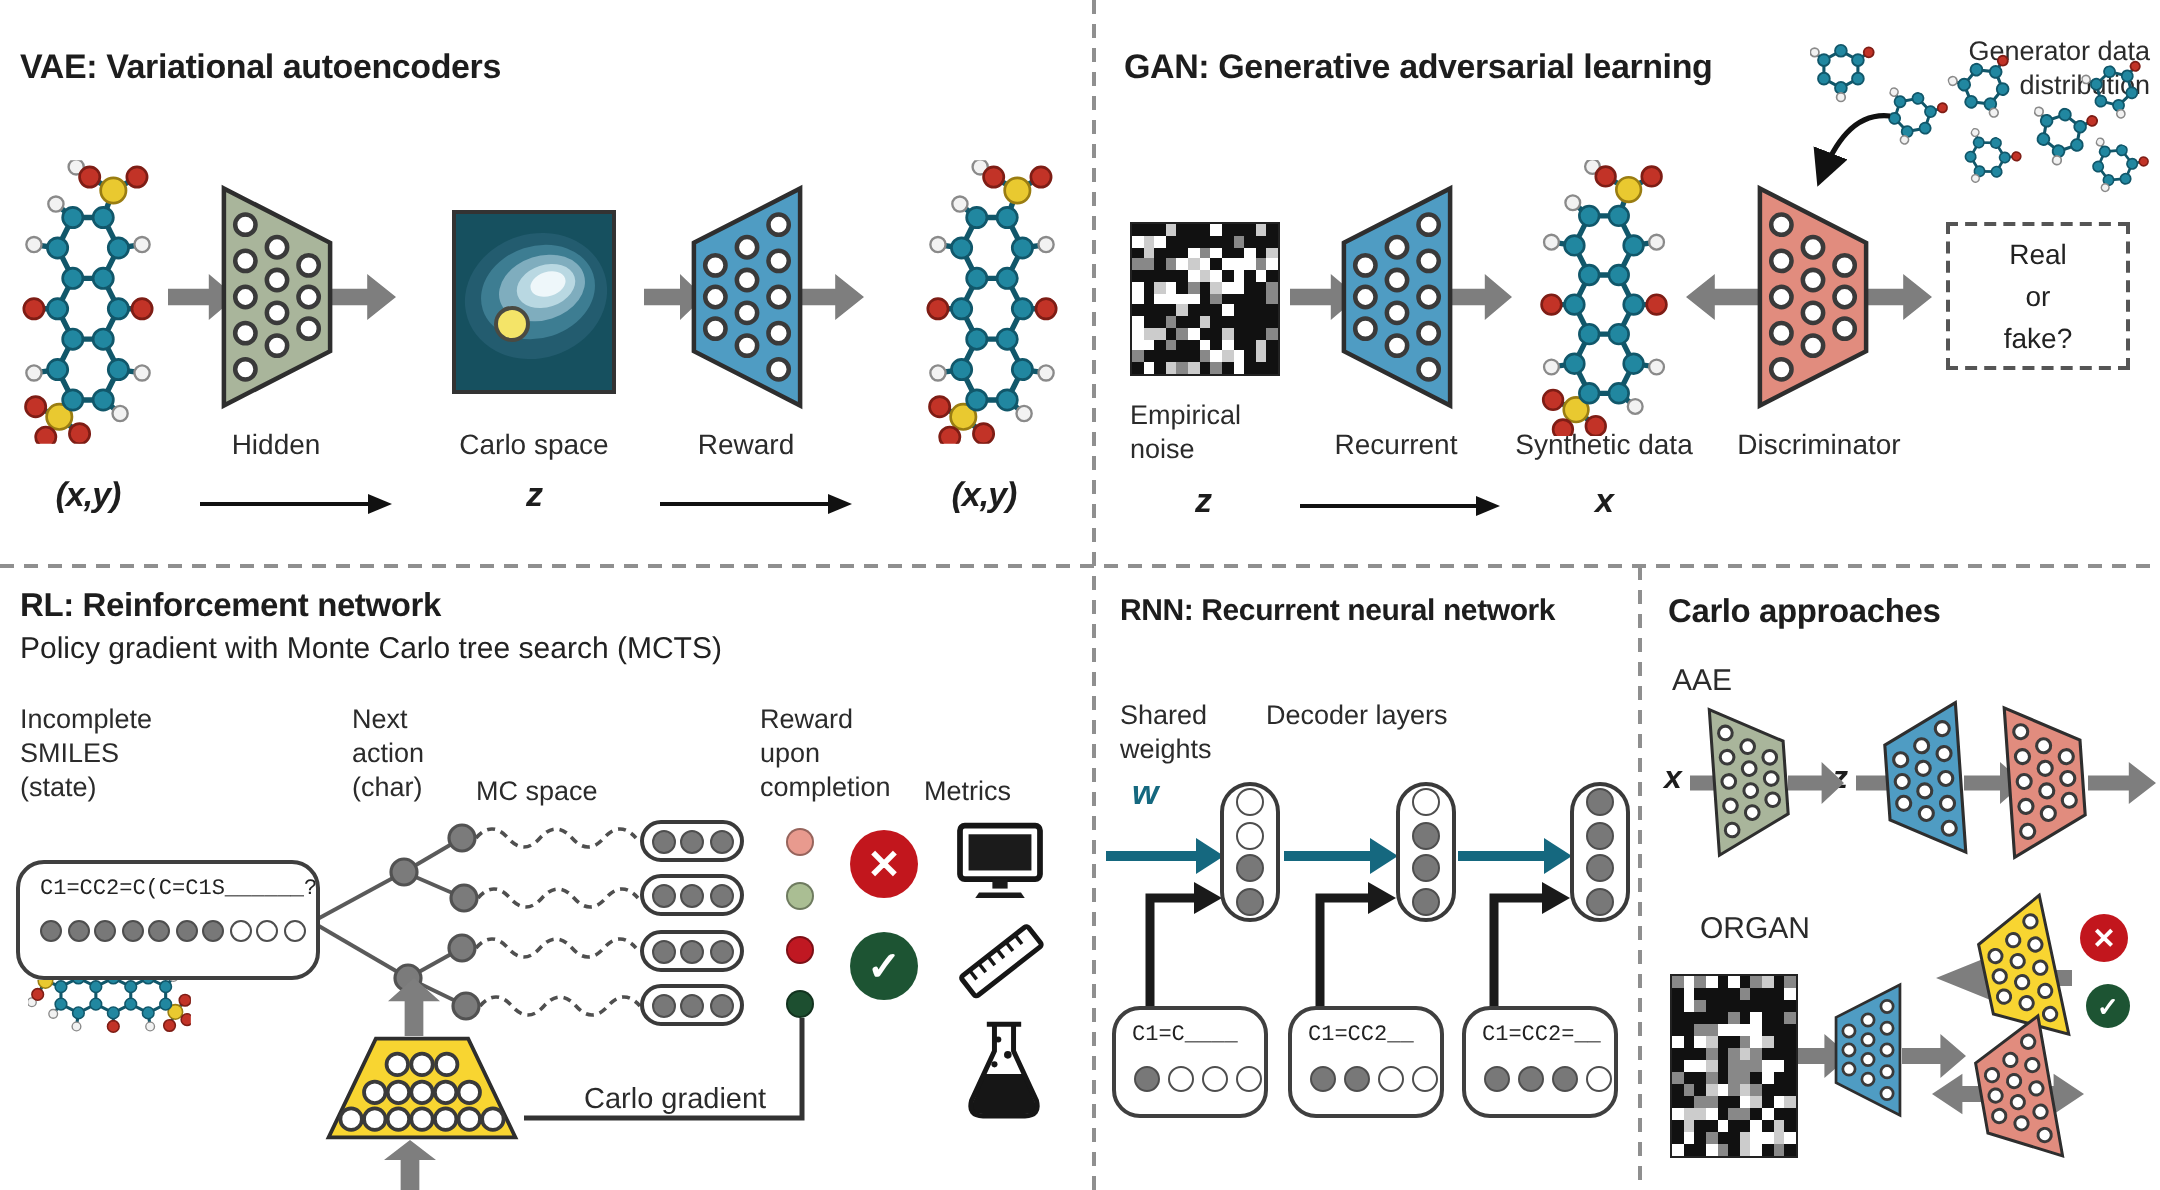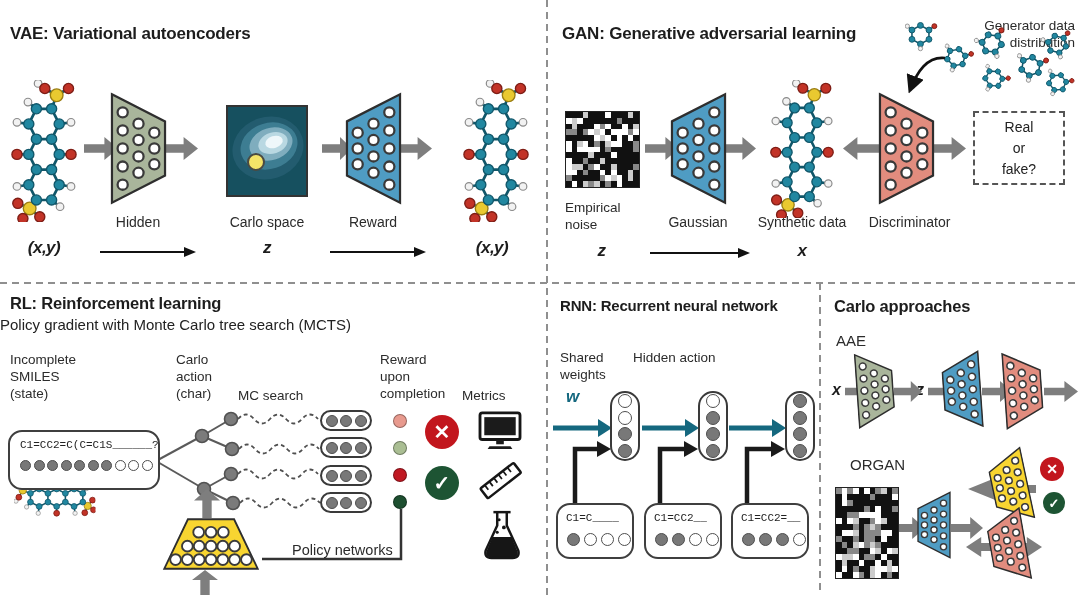--- a/index.html
+++ b/index.html
@@ -432,21 +432,21 @@
         <i style="background: rgb(17, 17, 17);"></i>
       </div>
     <div class="abs lbl" style="left:565px;top:200px;width:80px">Empirical
 noise</div>
     <div class="abs var ctr" style="left:565px;top:241px;width:73px">z</div>
     <div class="abs garrow ga-r" style="left:645px;top:137px;width:34px;height:23px"></div>
     <svg class="abs net" style="left:670px;top:92px" width="57" height="113" viewBox="0 0 100 200">
         <use href="#net-r" class="f-blue"></use>
       </svg>
     <div class="abs garrow ga-r" style="left:722px;top:137px;width:34px;height:23px"></div>
-    <div class="abs lbl ctr" style="left:652px;top:214px;width:92px;font-size:14px">Gaussian</div>
+    <div class="abs lbl ctr" style="left:652px;top:214px;width:92px;font-size:14px">Recurrent</div>
     <svg class="abs mol" style="left:765px;top:80px" width="74" height="138" viewBox="0 0 90 168">
         <use href="#mol-v"></use>
       </svg>
     <div class="abs lbl ctr" style="left:756px;top:214px;width:92px;font-size:14px">Synthetic data</div>
     <div class="abs var ctr" style="left:765px;top:241px;width:74px">x</div>
     <svg class="abs" style="left:650px;top:247px" width="100" height="12">
         <line x1="0" y1="6" x2="88" y2="6" stroke="#111" stroke-width="2"></line>
         <polygon points="88,1 100,6 88,11" fill="#111"></polygon>
       </svg>
     <div class="abs garrow ga-l" style="left:843px;top:137px;width:36px;height:23px"></div>
@@ -466,29 +466,29 @@
       <use href="#frag" x="84" y="10" width="34" height="30" transform="rotate(-22 101 25)"></use>
       <use href="#frag" x="86" y="48" width="30" height="26" transform="rotate(30 101 61)"></use>
       <use href="#frag" x="122" y="34" width="34" height="30" transform="rotate(10 139 49)"></use>
       <use href="#frag" x="150" y="12" width="32" height="28" transform="rotate(-15 166 26)"></use>
       <use href="#frag" x="150" y="52" width="30" height="26" transform="rotate(24 165 65)"></use>
       <path d="M52,38 C34,36 24,52 17,70" fill="none" stroke="#111" stroke-width="2.6" marker-end="url(#ah)"></path>
     </svg>
   </section>
 
   <section>
-    <div class="abs title" style="left:10px;top:294px;font-size:16.5px">RL: Reinforcement learning</div>
-    <div class="abs subtitle" style="left:0;top:316px">Policy gradient with Monte Carlo tree search (MCTS)</div>
+    <div class="abs title" style="left:10px;top:294px;font-size:16.5px">RL: Reinforcement network</div>
+    <div class="abs subtitle" style="left:10px;top:316px">Policy gradient with Monte Carlo tree search (MCTS)</div>
     <div class="abs lbl" style="left:10px;top:352px">Incomplete
 SMILES
 (state)</div>
-    <div class="abs lbl" style="left:176px;top:352px">Carlo
+    <div class="abs lbl" style="left:176px;top:352px">Next
 action
 (char)</div>
-    <div class="abs lbl" style="left:238px;top:388px">MC search</div>
+    <div class="abs lbl" style="left:238px;top:388px">MC space</div>
     <div class="abs lbl" style="left:380px;top:352px">Reward
 upon
 completion</div>
     <div class="abs lbl" style="left:462px;top:388px">Metrics</div>
 
     <div class="abs roundbox" style="left:8px;top:430px;width:152px;height:60px">
       <div class="abs mono" style="left:10px;top:7px">C1=CC2=C(C=C1S______?</div>
       <div class="abs dots d11" style="left:10px;top:28px">
           <span class="dot"></span>
           <span class="dot"></span>
@@ -599,28 +599,28 @@
     </svg>
 
     <div class="abs garrow ga-u" style="left:194px;top:489px;width:26px;height:29px"></div>
     <svg class="abs net" style="left:160px;top:516px" width="102" height="56" viewBox="0 0 190 100">
         <use href="#net-up" class="f-yellow"></use>
       </svg>
     <div class="abs garrow ga-u" style="left:192px;top:570px;width:26px;height:25px"></div>
     <svg class="abs" style="left:258px;top:503px" width="148" height="60" viewBox="0 0 148 60">
       <polyline points="143,6 143,56 4,56" fill="none" stroke="#333" stroke-width="2.5"></polyline>
     </svg>
-    <div class="abs lbl" style="left:292px;top:541px;font-size:14.5px">Policy networks</div>
+    <div class="abs lbl" style="left:292px;top:541px;font-size:14.5px">Carlo gradient</div>
   </section>
 
   <section>
     <div class="abs title" style="left:560px;top:297px;font-size:15px">RNN: Recurrent neural network</div>
     <div class="abs lbl" style="left:560px;top:350px">Shared
 weights</div>
-    <div class="abs lbl" style="left:633px;top:350px">Hidden action</div>
+    <div class="abs lbl" style="left:633px;top:350px">Decoder layers</div>
     <div class="abs var teal-txt" style="left:566px;top:387px">w</div>
 
     <svg class="abs" style="left:553px;top:385px" width="266" height="125" viewBox="0 0 266 125">
       <g class="teal-line" stroke-width="5">
         <line x1="0" y1="43" x2="45" y2="43"></line>
           <line x1="89" y1="43" x2="132" y2="43"></line>
           <line x1="176" y1="43" x2="219" y2="43"></line>
       </g>
       <g class="teal-head">
         <polygon points="45,34 59,43 45,52"></polygon>

